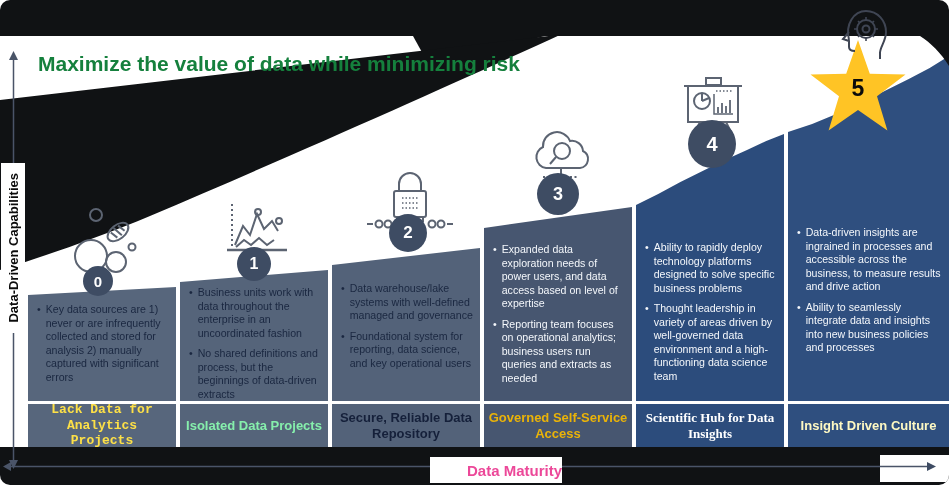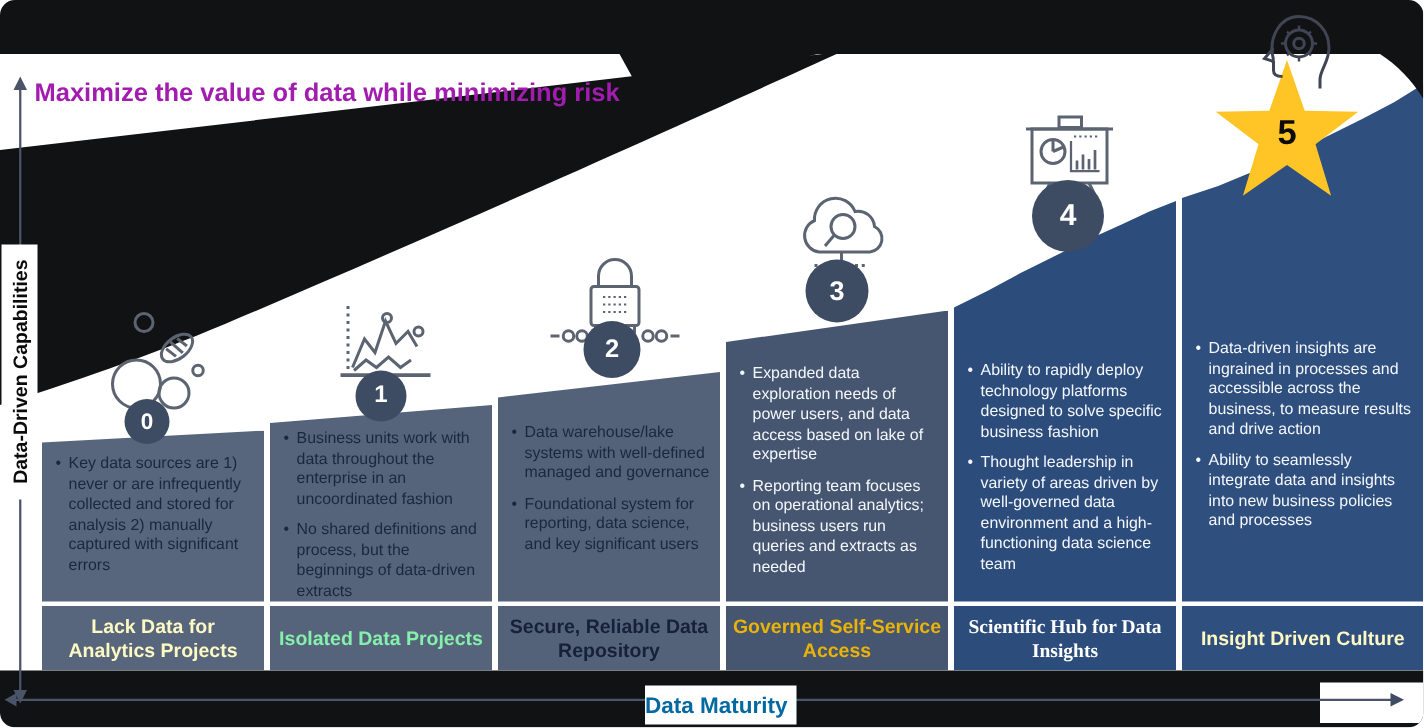--- a/index.html
+++ b/index.html
@@ -6,40 +6,40 @@
   #canvas{position:relative;width:949px;height:485px;background:#ffffff;border-radius:10px;overflow:hidden;}
   .stage{position:absolute;bottom:38px;z-index:2;}
   .bullets{list-style:none;margin:0;padding:0 6px 0 9px;}
   .bullets li{display:flex;gap:5px;font-size:10.6px;line-height:13.5px;margin-bottom:7px;}
   .dot{flex:0 0 auto;}
   .gapline{position:absolute;left:0;right:0;bottom:43px;height:3px;background:#ffffff;}
   .stage-label{position:absolute;left:0;right:0;bottom:0;height:43px;display:flex;align-items:center;justify-content:center;text-align:center;font-weight:bold;font-size:13px;line-height:15.5px;padding:0 4px;box-sizing:border-box;}
   .circle{position:absolute;z-index:4;border-radius:50%;background:#3e4c63;display:flex;align-items:center;justify-content:center;color:#fff;font-weight:bold;}
   #topsvg{position:absolute;left:0;top:0;z-index:3;pointer-events:none;}
   #bottomstrip{position:absolute;left:0;top:447px;width:949px;height:38px;background:#101214;z-index:2;}
-  #title{position:absolute;left:23px;top:52px;font-size:17px;font-weight:bold;color:#a21caf;z-index:5;}
+  #title{position:absolute;left:38px;top:52px;font-size:21px;font-weight:bold;color:#15803d;z-index:5;}
   #vaxis-label{position:absolute;left:1px;top:163px;width:24px;height:170px;background:#fff;z-index:5;display:flex;align-items:center;justify-content:center;}
   #vaxis-label span{writing-mode:vertical-rl;transform:rotate(180deg);font-size:13px;font-weight:bold;color:#0b0b0b;white-space:nowrap;}
-  #haxis-label{position:absolute;left:430px;top:457px;width:101px;height:26px;background:#fff;z-index:5;display:flex;align-items:center;justify-content:flex-start;font-size:15px;font-weight:bold;color:#0369a1;}
+  #haxis-label{position:absolute;left:430px;top:457px;width:132px;height:26px;background:#fff;z-index:5;display:flex;align-items:center;justify-content:flex-end;font-size:15px;font-weight:bold;color:#ec4899;}
   #star-num{position:absolute;left:846px;top:74px;width:24px;height:28px;z-index:6;display:flex;align-items:center;justify-content:center;font-size:23px;font-weight:bold;color:#0b0b0b;}
 </style>
 </head>
 <body>
 
 <div id="canvas">
 
   <div class="stage" style="left:28px;width:148px;top:287px;background:#57667c;color:#1a2740;clip-path:polygon(0 8px,100% 0,100% 100%,0 100%);">
     <ul class="bullets" style="padding-top:16px;">
       <li>
           <span class="dot">•</span>
           <span>Key data sources are 1) never or are infrequently collected and stored for analysis 2) manually captured with significant errors</span>
         </li>
     </ul>
     <div class="gapline"></div>
-    <div class="stage-label" style="color:#fef9c3;">Lack Data for Analytics Projects</div>
+    <div class="stage-label" style="color:#fde047;font-family:Liberation Mono, monospace;">Lack Data for Analytics Projects</div>
   </div>
 
   <div class="stage" style="left:180px;width:148px;top:270px;background:#55647a;color:#1a2740;clip-path:polygon(0 12px,100% 0,100% 100%,0 100%);">
     <ul class="bullets" style="padding-top:16px;">
       <li>
           <span class="dot">•</span>
           <span>Business units work with data throughout the enterprise in an uncoordinated fashion</span>
         </li>
       <li>
           <span class="dot">•</span>
@@ -51,47 +51,47 @@
   </div>
 
   <div class="stage" style="left:332px;width:148px;top:248px;background:#536279;color:#1a2740;clip-path:polygon(0 17px,100% 0,100% 100%,0 100%);">
     <ul class="bullets" style="padding-top:34px;">
       <li>
           <span class="dot">•</span>
           <span>Data warehouse/lake systems with well-defined managed and governance</span>
         </li>
       <li>
           <span class="dot">•</span>
-          <span>Foundational system for reporting, data science, and key significant users</span>
+          <span>Foundational system for reporting, data science, and key operational users</span>
         </li>
     </ul>
     <div class="gapline"></div>
     <div class="stage-label" style="color:#15203a;">Secure, Reliable Data Repository</div>
   </div>
 
   <div class="stage" style="left:484px;width:148px;top:207px;background:#475670;color:#f4f7fb;clip-path:polygon(0 21px,100% 0,100% 100%,0 100%);">
     <ul class="bullets" style="padding-top:36px;">
       <li>
           <span class="dot">•</span>
-          <span>Expanded data exploration needs of power users, and data access based on lake of expertise</span>
+          <span>Expanded data exploration needs of power users, and data access based on level of expertise</span>
         </li>
       <li>
           <span class="dot">•</span>
           <span>Reporting team focuses on operational analytics; business users run queries and extracts as needed</span>
         </li>
     </ul>
     <div class="gapline"></div>
     <div class="stage-label" style="color:#eab308;">Governed Self-Service Access</div>
   </div>
 
   <div class="stage" style="left:636px;width:148px;top:134px;background:#2c4c7c;color:#f4f7fb;clip-path:polygon(0 71px,15% 60px,30% 48px,45% 37px,60% 26px,75% 16px,88% 7px,100% 0,100% 100%,0 100%);">
     <ul class="bullets" style="padding-top:107px;">
       <li>
           <span class="dot">•</span>
-          <span>Ability to rapidly deploy technology platforms designed to solve specific business fashion</span>
+          <span>Ability to rapidly deploy technology platforms designed to solve specific business problems</span>
         </li>
       <li>
           <span class="dot">•</span>
           <span>Thought leadership in variety of areas driven by well-governed data environment and a high-functioning data science team</span>
         </li>
     </ul>
     <div class="gapline"></div>
     <div class="stage-label" style="color:#ffffff;font-family:Liberation Serif, serif;">Scientific Hub for Data Insights</div>
   </div>
 

